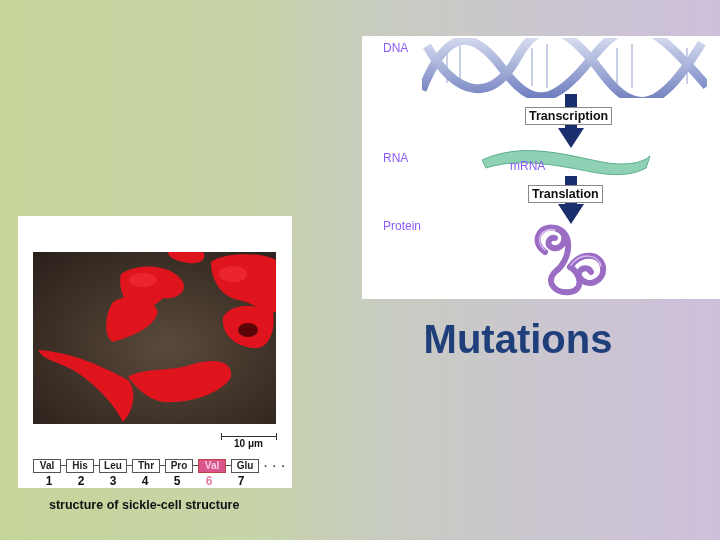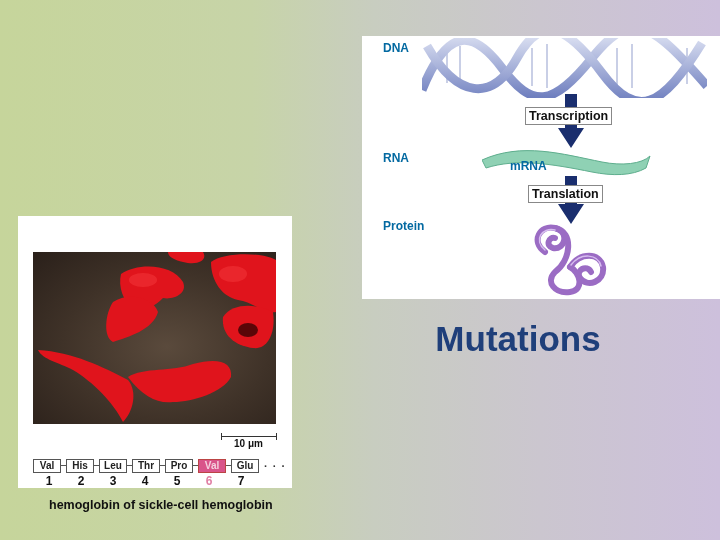--- a/index.html
+++ b/index.html
@@ -5,30 +5,30 @@
   html, body { margin:0; padding:0; }
   body {
     width:720px; height:540px; position:relative; overflow:hidden;
     background: linear-gradient(to right, #c6d59b 0%, #c7d4a8 35%, #c8cdc0 52%, #cbc6cf 75%, #cdc0dc 100%);
     font-family: "Liberation Sans", sans-serif;
   }
   .panel { position:absolute; background:#ffffff; }
   #central-dogma { left:362px; top:36px; width:358px; height:263px; }
   #sickle-figure { left:18px; top:216px; width:274px; height:272px; }
 
-  .lbl { position:absolute; font-weight:bold; font-size:12px; color:#0369a1; }
+  .lbl { position:absolute; font-weight:normal; font-size:12px; color:#8b5cf6; }
   .boxlbl {
     position:absolute; font-weight:bold; font-size:12.5px; color:#111;
     background:#fff; border:1px solid #888; padding:0 3px; line-height:16px; white-space:nowrap;
   }
   .arrow { position:absolute; }
 
   #title-block {
     position:absolute; left:400px; top:320px; width:236px; text-align:center;
-    color:#1f3f7a; font-weight:bold; font-size:35px; line-height:38px;
+    color:#1f3f7a; font-weight:bold; font-size:40px; line-height:38px;
   }
 
   #photo {
     position:absolute; left:15px; top:36px; width:243px; height:172px;
     background: radial-gradient(ellipse at 55% 55%, #5a4a3c 0%, #3f3228 55%, #2a201a 100%);
     overflow:hidden;
   }
   .scalebar { position:absolute; left:203px; top:217px; width:54px; height:7px;
     border-left:1px solid #333; border-right:1px solid #333; }
   .scalebar::after { content:""; position:absolute; left:0; right:0; top:3px; height:1px; background:#333; }
@@ -142,15 +142,15 @@
     <span class="num">1</span>
     <span class="num">2</span>
     <span class="num">3</span>
     <span class="num">4</span>
     <span class="num">5</span>
     <span class="num mut">6</span>
     <span class="num">7</span>
   </div>
 
   <div class="caption">
-    <span class="indent">hemoglobin of sickle-cell hemoglobin</span>
+    <span class="indent">structure of sickle-cell structure</span>
   </div>
 </div>
 
 </body></html>

